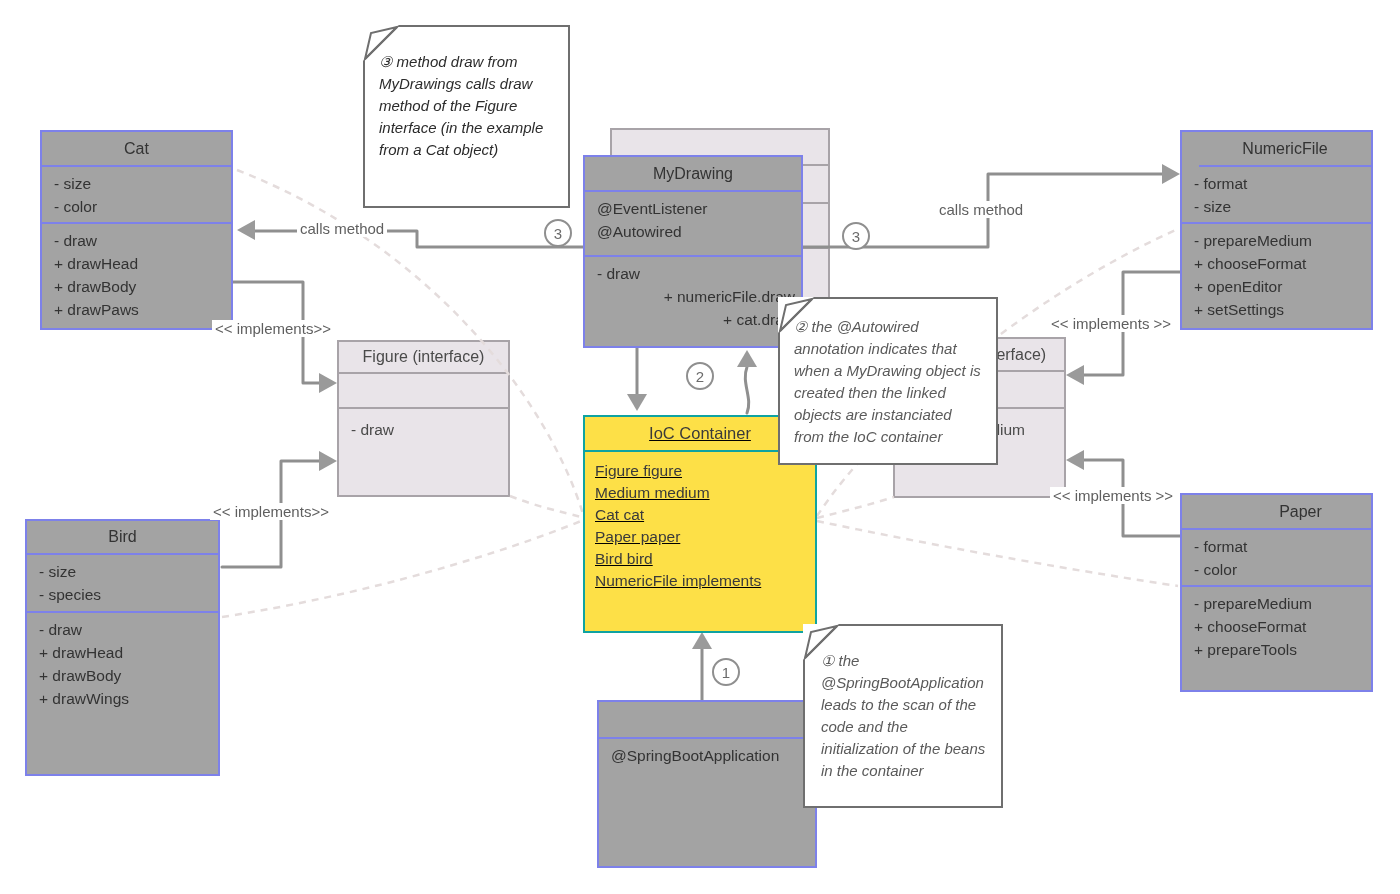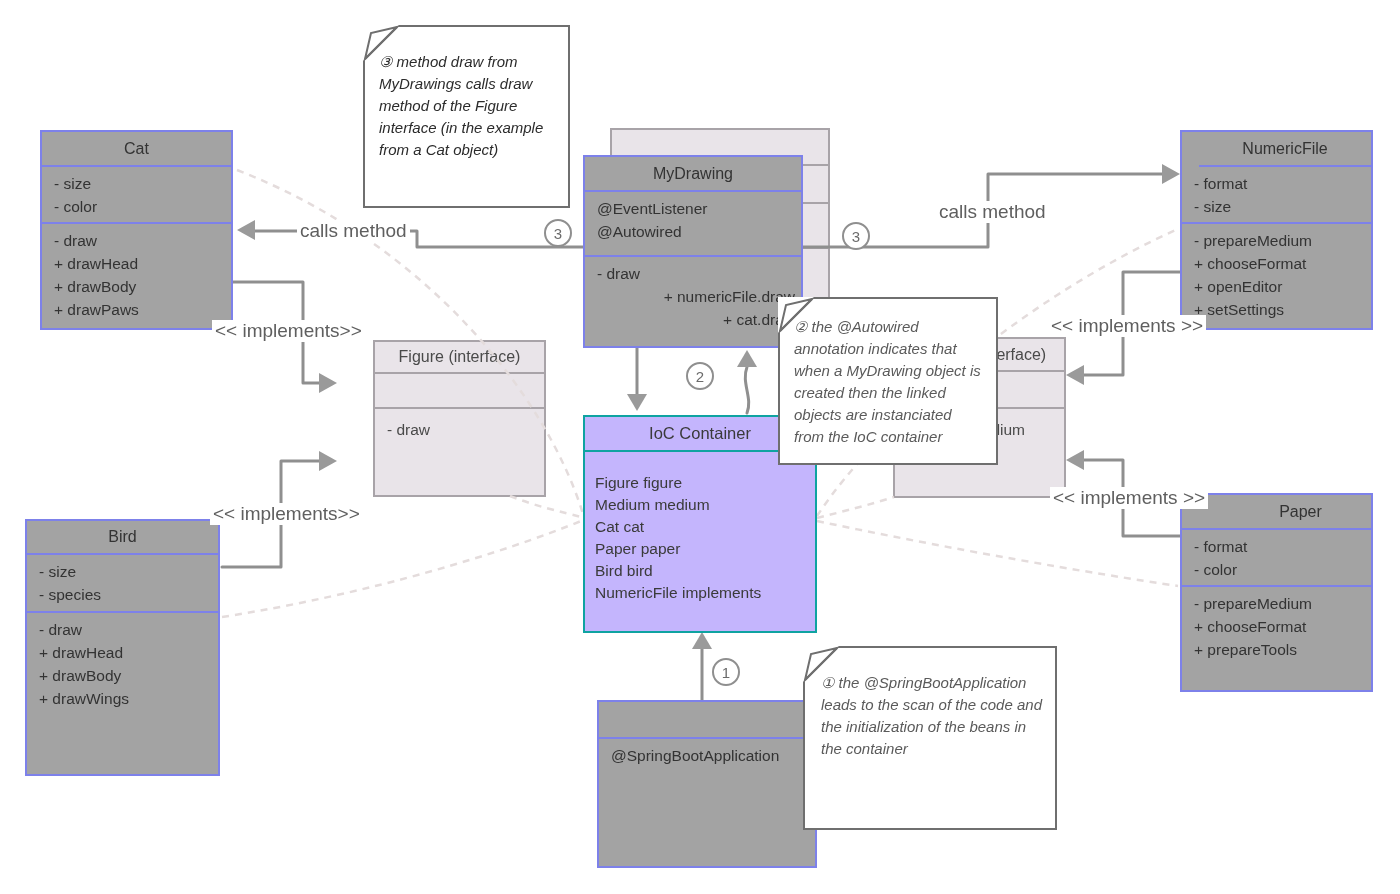--- a/index.html
+++ b/index.html
@@ -29,49 +29,49 @@
   .indent{padding-left:8px;text-align:right;}
   
   .ibox{position:absolute;background:var(--gray-fill);border:2px solid var(--gray-border);box-sizing:border-box;z-index:1;}
   .ibox .title{display:flex;align-items:center;justify-content:center;font-size:16px;color:#4a4a4a;
     border-bottom:2px solid var(--gray-border);box-sizing:border-box;}
   .ibox .sec{box-sizing:border-box;border-bottom:2px solid var(--gray-border);padding:9px 6px 0 12px;
     font-size:15.5px;line-height:23px;color:#4a4a4a;}
   .ibox .sec.last{border-bottom:none;}
   .divline{position:absolute;left:0;width:100%;height:0;border-top:2px solid var(--gray-border);}
   
-  .cbox{position:absolute;background:#c4b5fd;border:2.5px solid var(--teal);box-sizing:border-box;z-index:3;}
+  .cbox{position:absolute;background:#fde047;border:2.5px solid var(--teal);box-sizing:border-box;z-index:3;text-decoration:underline;}
   .cbox .title{display:flex;align-items:center;justify-content:center;font-size:16.5px;color:#3a3a3a;
     border-bottom:2.5px solid var(--teal);box-sizing:border-box;}
-  .cbox .sec{padding:20px 6px 0 10px;font-size:15.5px;line-height:22px;color:#3a3a3a;}
+  .cbox .sec{padding:8px 6px 0 10px;font-size:15.5px;line-height:22px;color:#3a3a3a;}
   
   .note{position:absolute;background:#fff;border:2px solid var(--note-border);box-sizing:border-box;z-index:4;
     font-style:italic;font-size:15px;line-height:22px;}
   .note .txt{position:relative;z-index:1;}
   .note .fold{position:absolute;top:-2px;left:-2px;z-index:2;}
   .note.dark{color:#2b2b2b;}
   .note.light{color:#5a5a5a;}
   
-  .lbl{position:absolute;z-index:5;font-size:19px;color:var(--lbl);background:#fff;padding:0 3px;white-space:nowrap;}
+  .lbl{position:absolute;z-index:5;font-size:15px;color:var(--lbl);background:#fff;padding:0 3px;white-space:nowrap;}
   .circ{position:absolute;z-index:5;width:28px;height:28px;border:2px solid var(--conn);border-radius:50%;
     background:#fff;box-sizing:border-box;display:flex;align-items:center;justify-content:center;
     font-size:15px;color:#6b6b6b;}
 </style>
 </head>
 <body>
 
 <div class="diagram">
 
   <div class="ibox" style="left:610px;top:128px;width:220px;height:217px;">
     <div class="divline" style="top:34px;"></div>
     <div class="divline" style="top:72px;"></div>
     <div class="divline" style="top:117px;"></div>
   </div>
 
-  <div class="ibox" style="left:337px;top:340px;width:173px;height:157px;margin-left:36px;">
+  <div class="ibox" style="left:337px;top:340px;width:173px;height:157px;">
     <div class="title" style="height:32px;">Figure (interface)</div>
     <div class="sec" style="height:35px;"></div>
     <div class="sec last">
       <div>- draw</div>
     </div>
   </div>
 
   <div class="ibox" style="left:893px;top:337px;width:173px;height:161px;">
     <div class="title" style="height:33px;">Medium (interface)</div>
     <div class="sec" style="height:37px;"></div>
@@ -214,21 +214,21 @@
 
   <div class="note dark" style="left:363px;top:25px;width:207px;height:183px;padding:24px 12px 0 14px;">
     <svg class="fold" width="36" height="36">
       <polygon points="0,0 36,0 0,36" fill="#ffffff"></polygon>
       <polygon points="2,34 8,8 34,2" fill="#ffffff" stroke="#6f6f6f" stroke-width="2"></polygon>
       <line x1="2" y1="34" x2="34" y2="2" stroke="#6f6f6f" stroke-width="2"></line>
     </svg>
     <div class="txt">③ method draw from MyDrawings calls draw method of the Figure interface (in the example from a Cat object)</div>
   </div>
 
-  <div class="note light" style="left:803px;top:646px;width:254px;height:184px;padding:24px 12px 0 16px;">
+  <div class="note light" style="left:803px;top:624px;width:200px;height:184px;padding:24px 12px 0 16px;">
     <svg class="fold" width="36" height="36">
       <polygon points="0,0 36,0 0,36" fill="#ffffff"></polygon>
       <polygon points="2,34 8,8 34,2" fill="#ffffff" stroke="#6f6f6f" stroke-width="2"></polygon>
       <line x1="2" y1="34" x2="34" y2="2" stroke="#6f6f6f" stroke-width="2"></line>
     </svg>
     <div class="txt">① the @SpringBootApplication leads to the scan of the code and the initialization of the beans in the container</div>
   </div>
 
   <div class="lbl" style="left:297px;top:220px;">calls method</div>
   <div class="lbl" style="left:936px;top:201px;">calls method</div>

